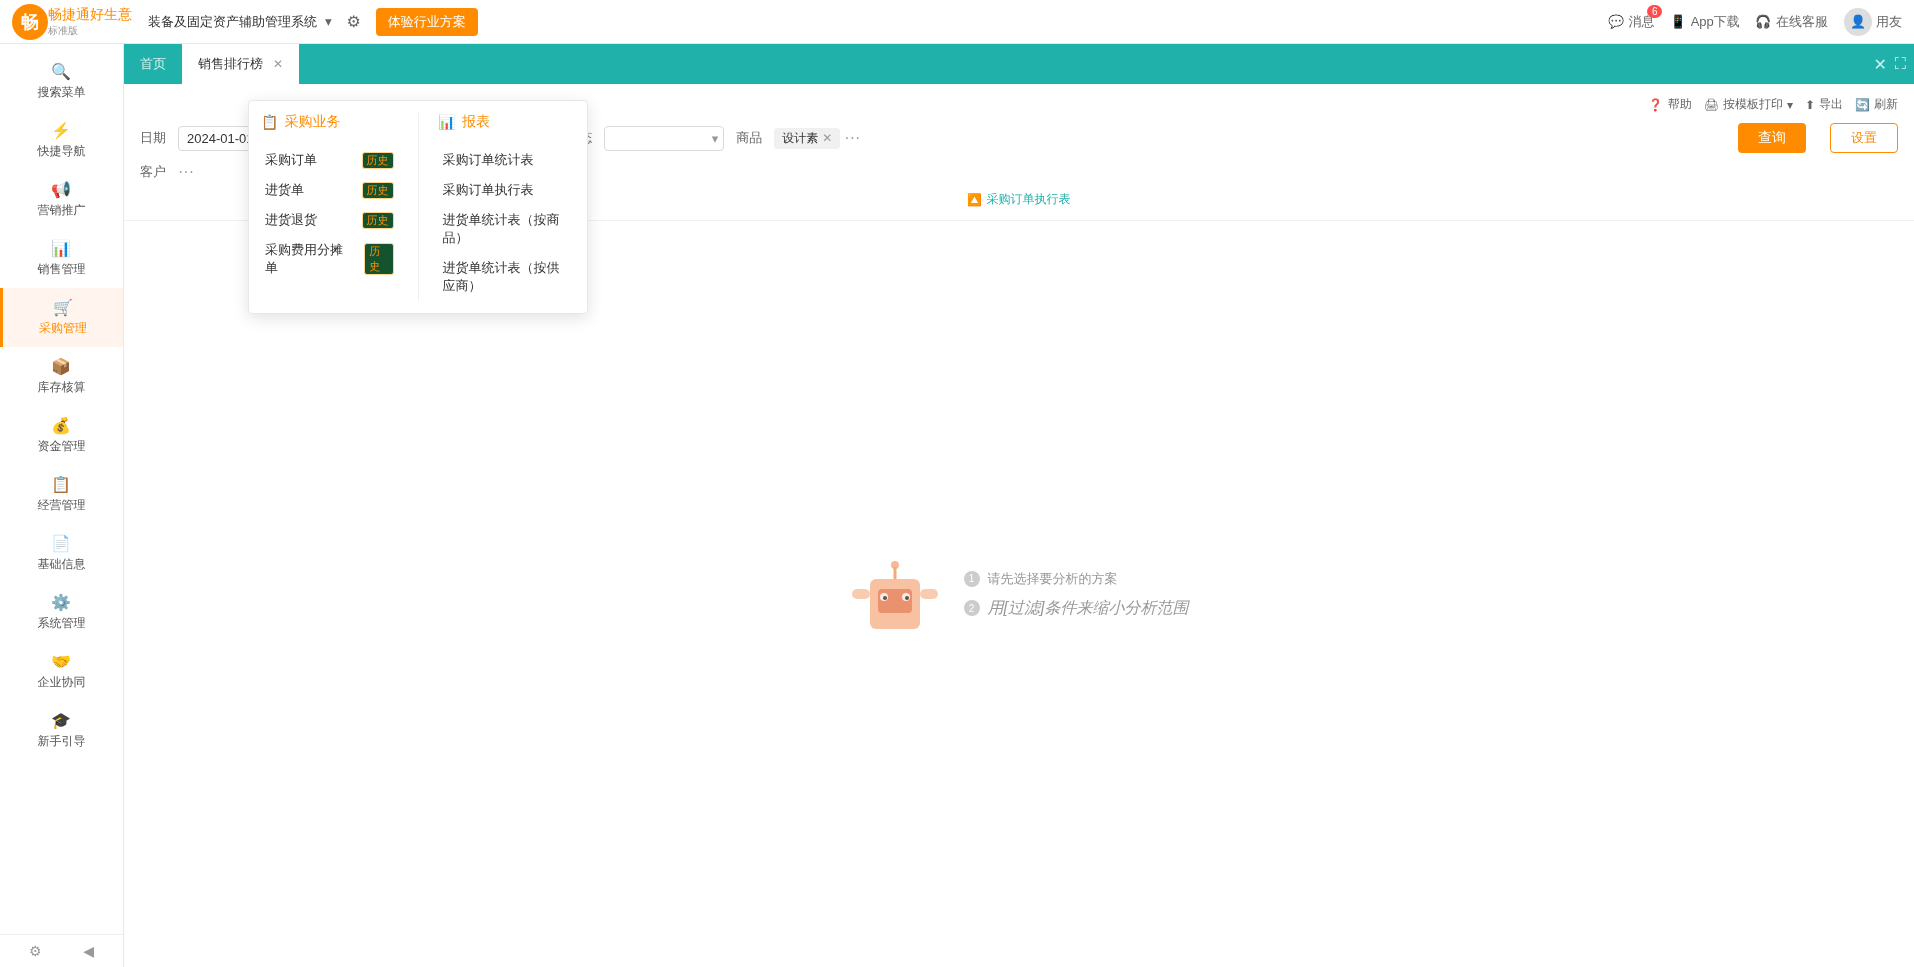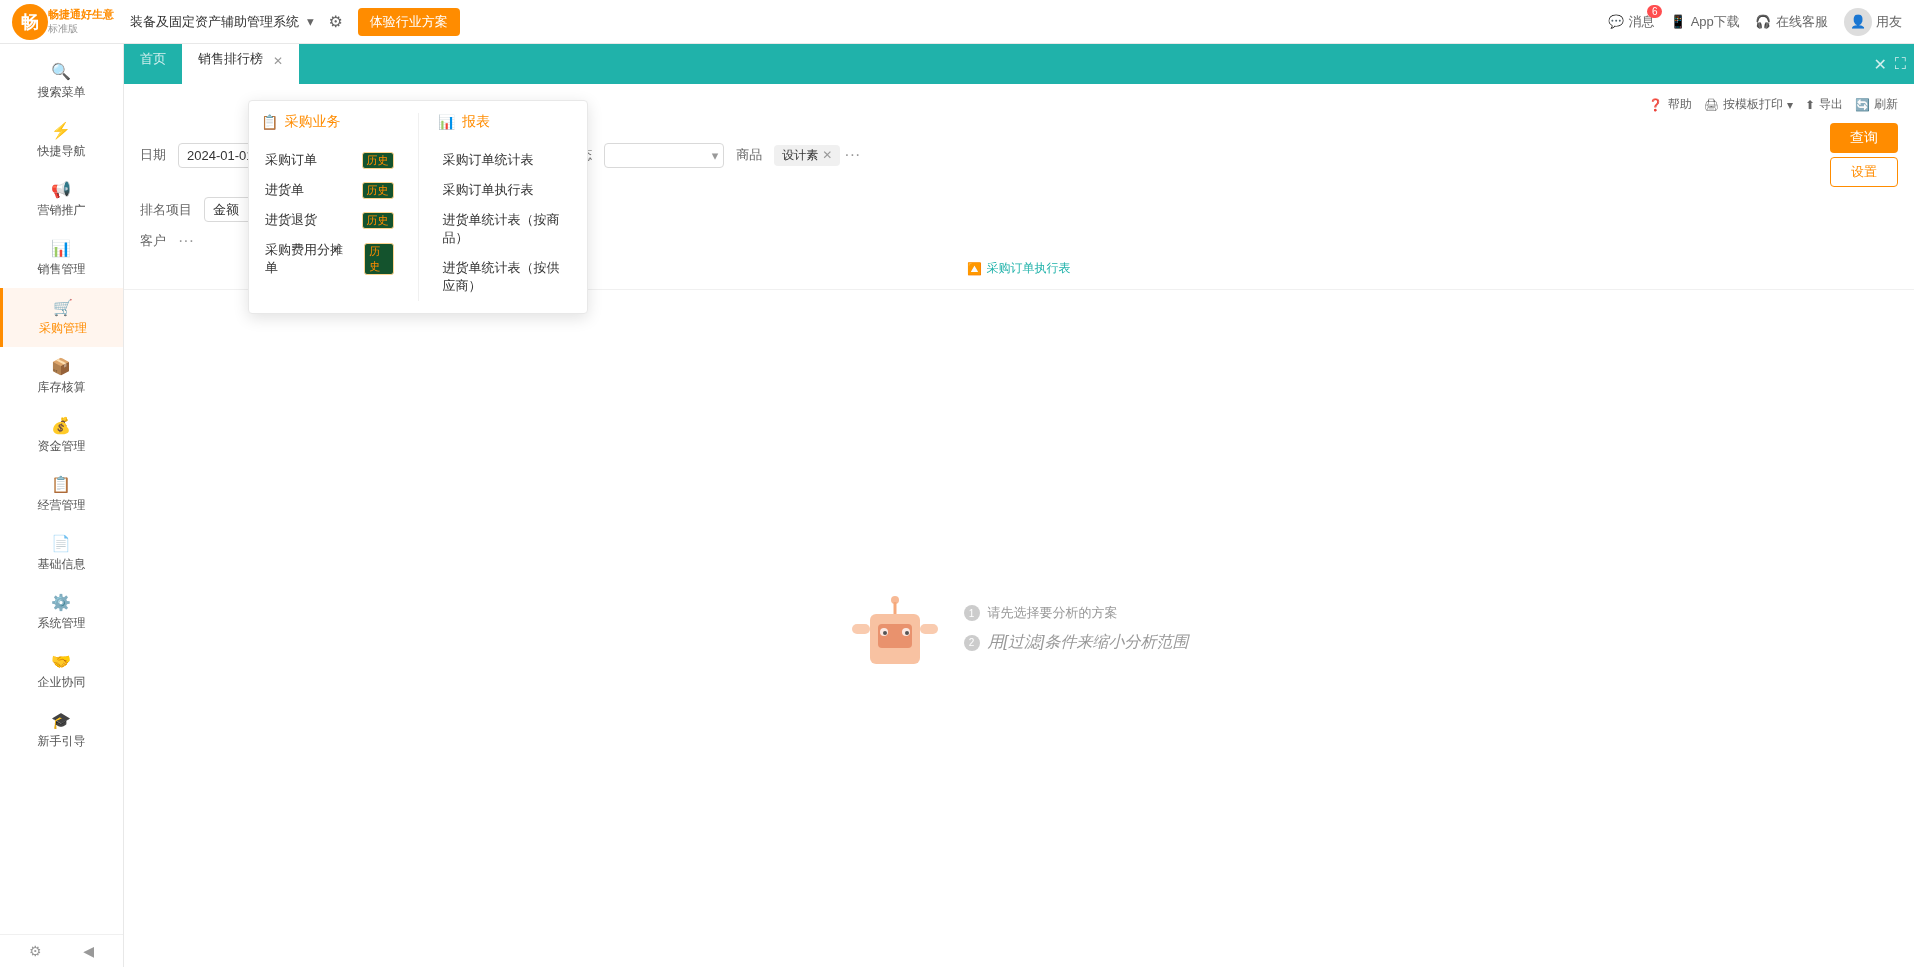--- a/index.html
+++ b/index.html
@@ -27,21 +27,21 @@
     
     .sidebar-menu { flex: 1; overflow-y: auto; padding: 8px 0; }
     .sidebar-item { display: flex; flex-direction: column; align-items: center; padding: 10px 4px; cursor: pointer; color: #555; font-size: 12px; gap: 3px; }
     .sidebar-item.active { background: #fff5ee; color: #ff8c00; border-left: 3px solid #ff8c00; }
     .sidebar-icon { font-size: 16px; }
     .sidebar-bottom { padding: 8px; display: flex; justify-content: space-around; border-top: 1px solid #f0f0f0; }
     .sidebar-bottom-btn { background: none; border: none; cursor: pointer; color: #999; font-size: 14px; }
 
     
     .tab-bar { height: 40px; background: #20b2aa; display: flex; align-items: center; padding: 0 0; flex-shrink: 0; }
-    .tab-item { height: 40px; padding: 16px 16px; display: flex; align-items: flex-end; cursor: pointer; color: rgba(255,255,255,0.8); font-size: 13px; gap: 6px; }
+    .tab-item { height: 40px; padding: 16px 16px; display: flex; align-items: center; cursor: pointer; color: rgba(255,255,255,0.8); font-size: 13px; gap: 6px; }
     .tab-item.active { background: #fff; color: #333; }
     .tab-close { color: #999; font-size: 12px; margin-left: 4px; }
     .tab-actions { margin-left: auto; display: flex; align-items: center; padding: 0 8px; gap: 8px; }
     .tab-action-btn { background: none; border: none; cursor: pointer; color: rgba(255,255,255,0.8); font-size: 16px; }
 
     
     .filter-area { background: #fff; padding: 12px 16px; border-bottom: 1px solid #f0f0f0; flex-shrink: 0; }
     .filter-toolbar { display: flex; align-items: center; justify-content: flex-end; gap: 12px; margin-bottom: 10px; }
     .toolbar-btn { display: flex; align-items: center; gap: 4px; color: #666; font-size: 12px; cursor: pointer; background: none; border: none; }
     .filter-row { display: flex; align-items: center; gap: 12px; margin-bottom: 10px; flex-wrap: wrap; }
@@ -68,21 +68,21 @@
   </style>
 </head>
 <body>
 
 <div class="app-container">
 
   <div class="top-bar">
     <div class="logo-area">
       <div class="logo-icon">畅</div>
       <div>
-        <div style="font-size:11px;color:#ff8c00;font-weight:bold;">畅捷通好生意</div>
+        <div style="font-size:14px;color:#ff8c00;font-weight:normal;">畅捷通好生意</div>
         <div style="font-size:10px;color:#999;">标准版</div>
       </div>
     </div>
     <span class="system-title">装备及固定资产辅助管理系统</span>
     <button class="title-dropdown">▾</button>
     <button class="settings-btn">⚙</button>
     <button class="industry-btn">体验行业方案</button>
     <div class="top-right">
       <div class="top-right-item">
         <span>💬</span>
@@ -228,40 +228,26 @@
 
           <span class="filter-label">商品</span>
           <div style="display:flex;align-items:center;gap:4px;">
             <div class="filter-tag">
               <span>设计素</span>
               <span class="close">✕</span>
             </div>
             <button class="dots-btn">···</button>
           </div>
 
-          <div style="display:flex;gap:4px;margin-left:auto;flex-direction:column;">
+          <div style="display:flex;gap:24px;margin-left:auto;">
             <button class="query-btn">查询</button>
             <button class="settings-action-btn">设置</button>
           </div>
         </div>
 
-        <div class="filter-row">
-          <span class="filter-label">排名项目</span>
-          <div style="display:flex;align-items:center;position:relative;">
-            <select class="filter-select">
-              <option>金额</option>
-            </select>
-            <span style="position:absolute;right:6px;pointer-events:none;color:#999;">▾</span>
-          </div>
-
-          <span class="filter-label">业务员</span>
-          <div style="display:flex;align-items:center;">
-            <button class="dots-btn">···</button>
-          </div>
-        </div>
 
         <div class="filter-row">
           <span class="filter-label">客户</span>
           <div style="display:flex;align-items:center;">
             <button class="dots-btn">···</button>
           </div>
         </div>
 
         <div style="display:flex;justify-content:center;margin-top:4px;">
           <button class="collapse-btn">

